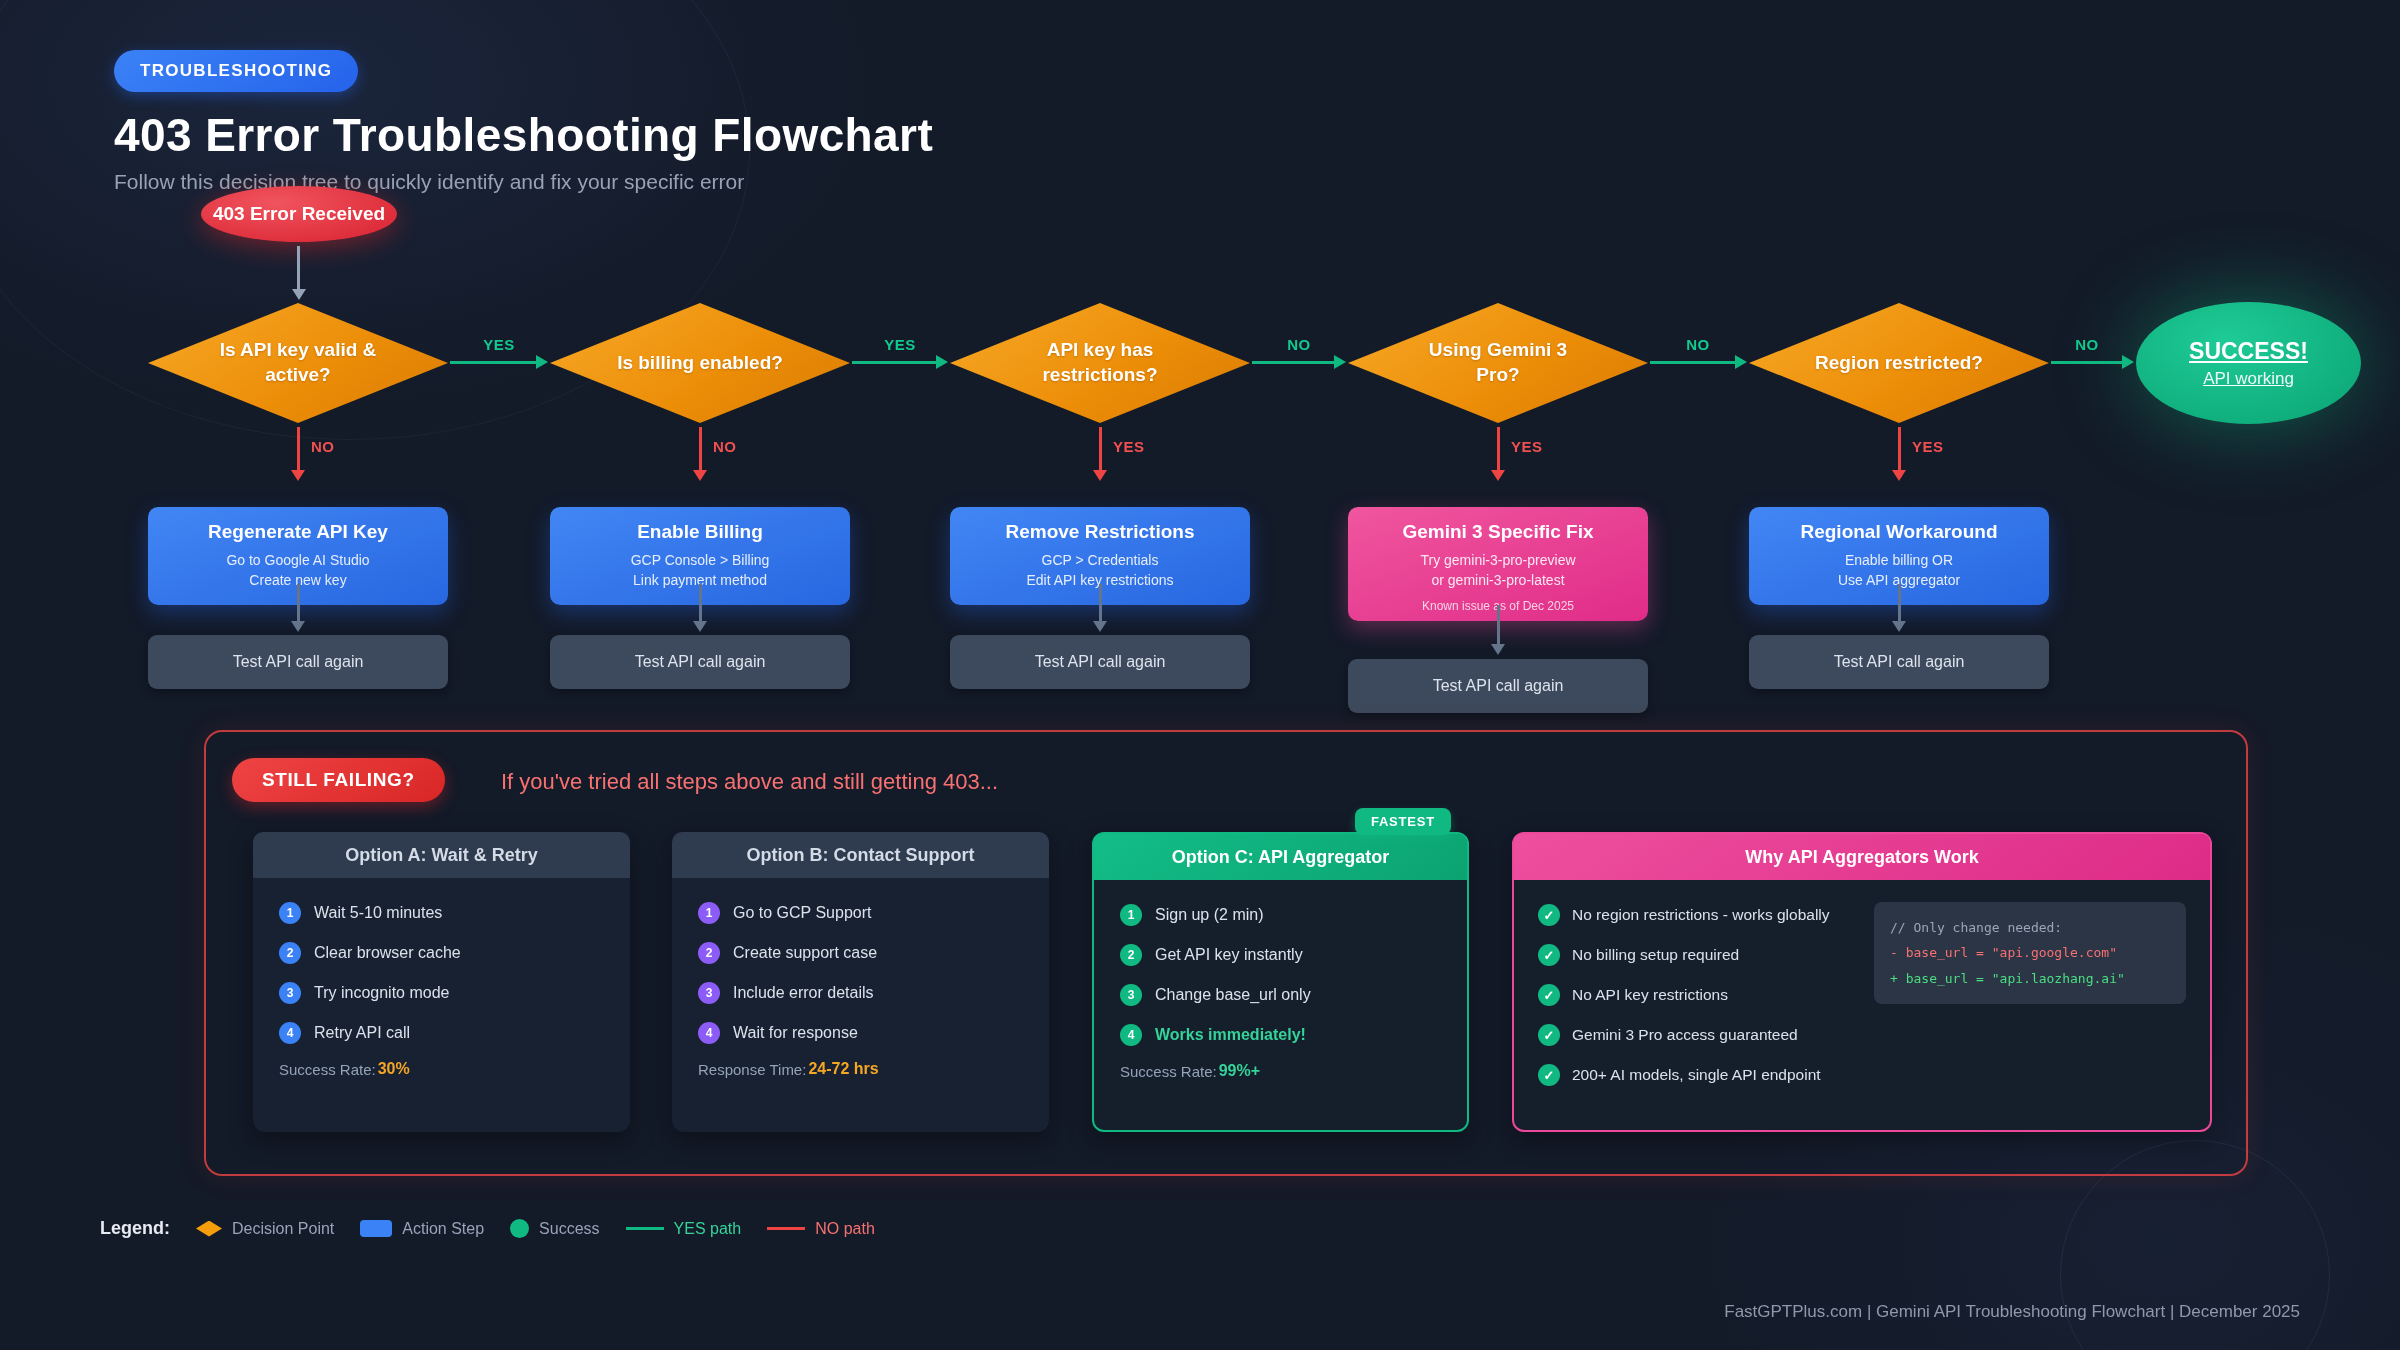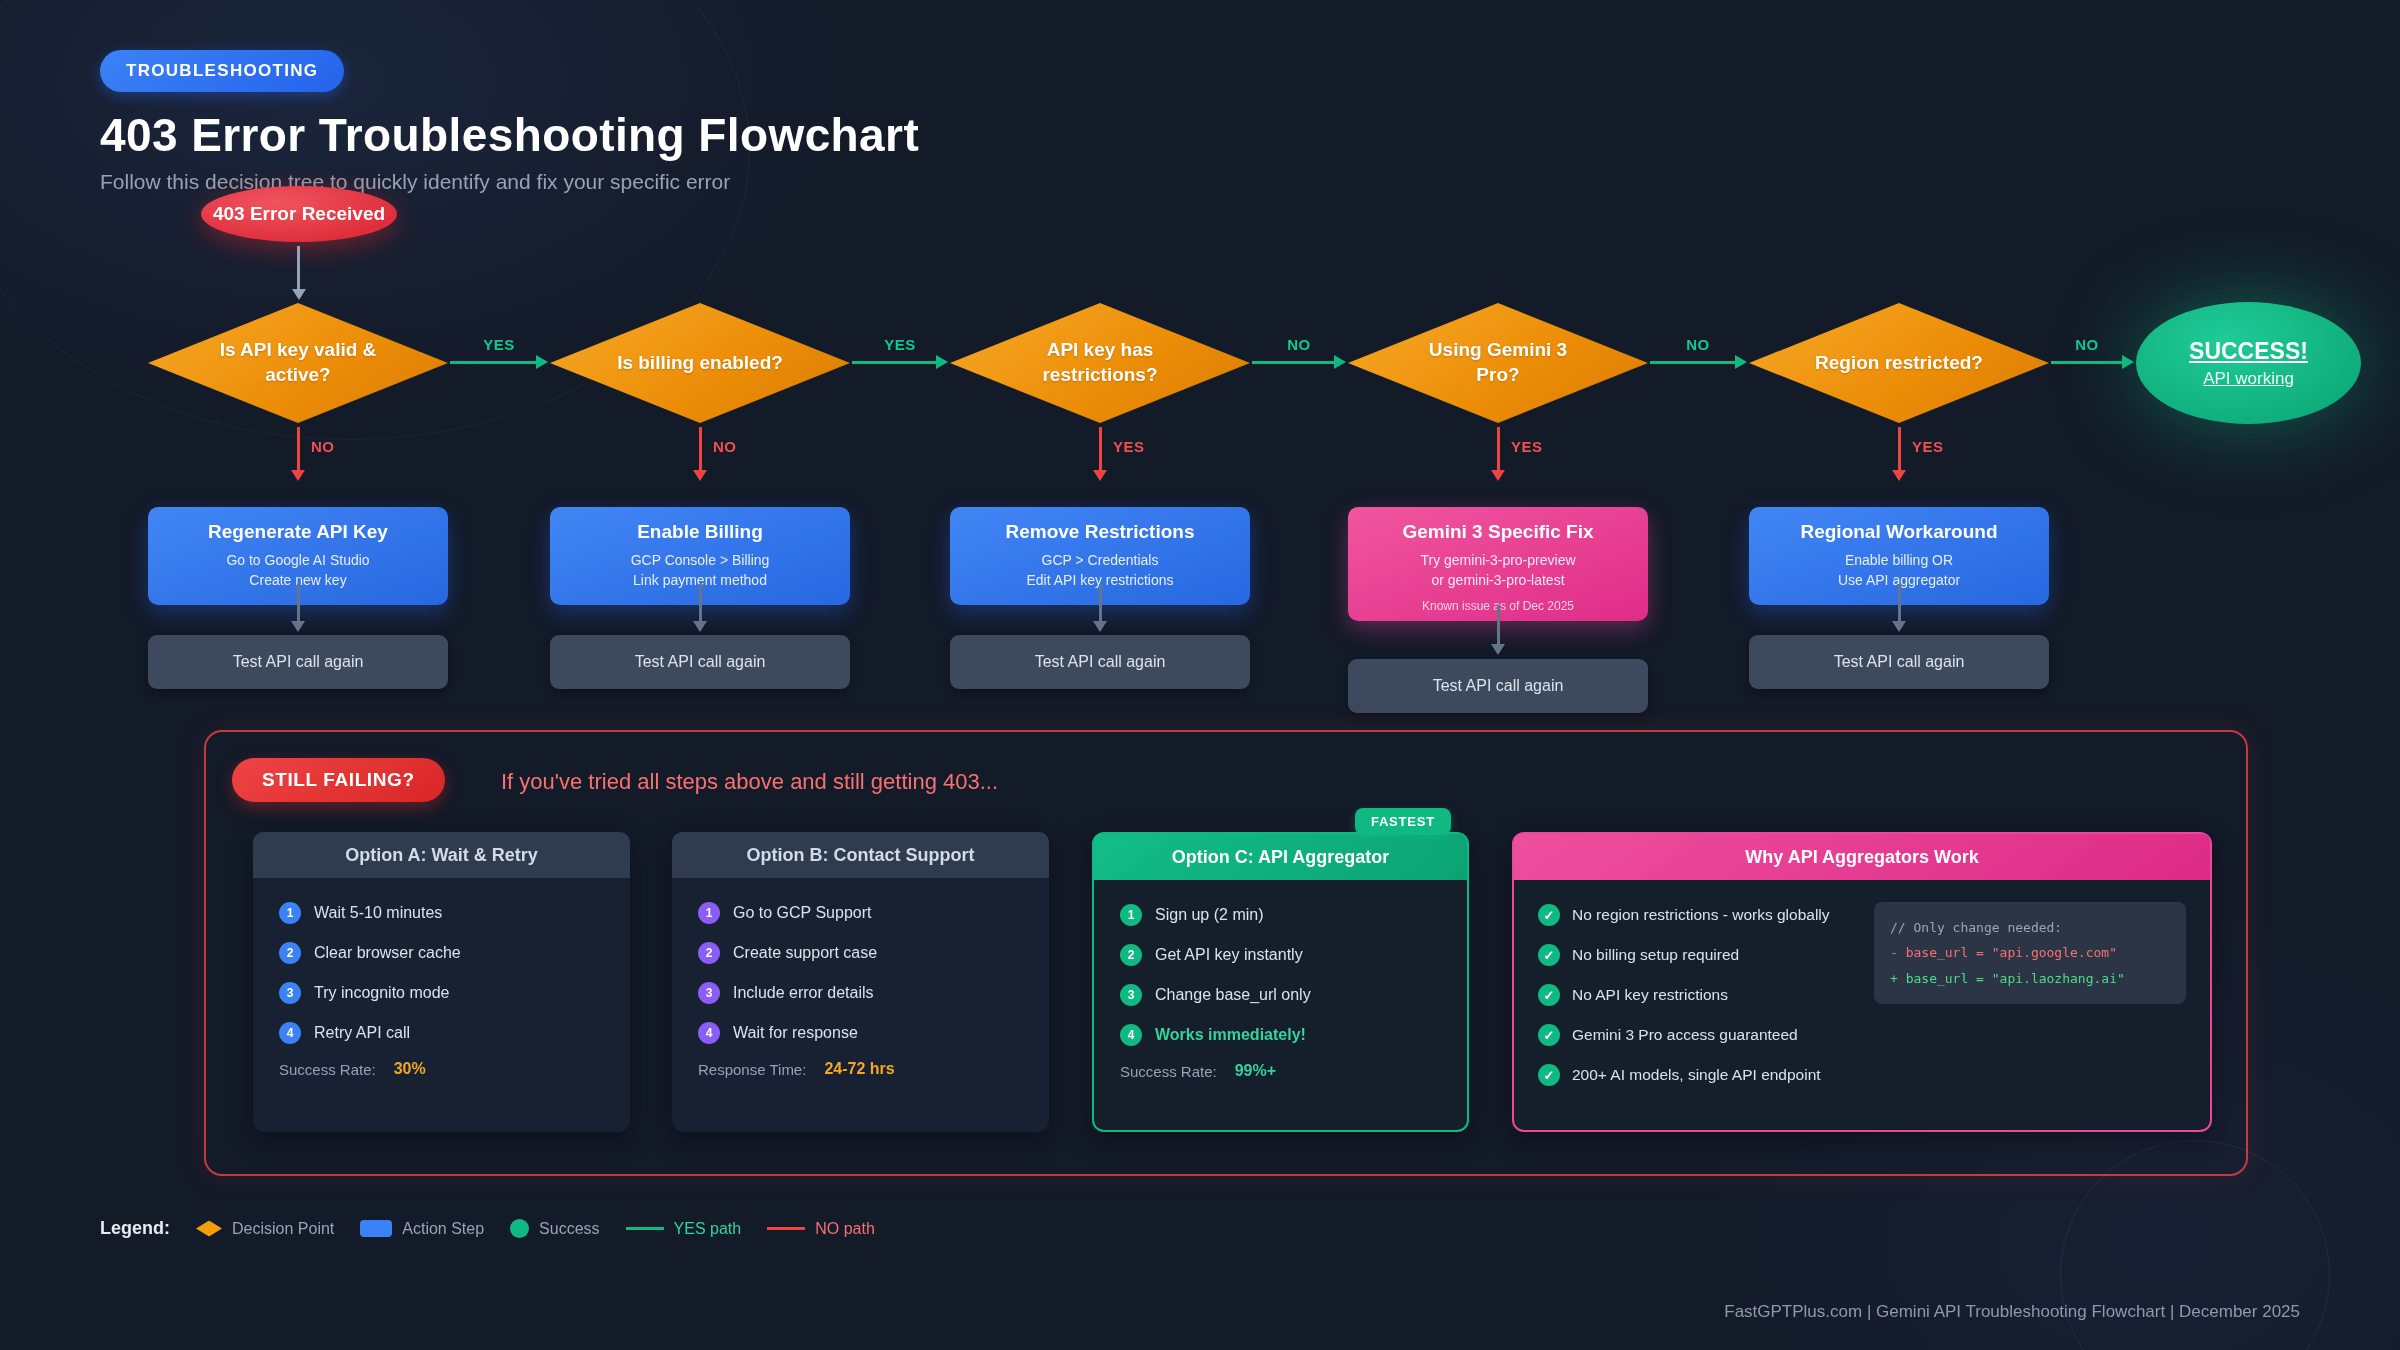--- a/index.html
+++ b/index.html
@@ -10,21 +10,21 @@
     background:
       radial-gradient(900px 520px at 13% 6%, rgba(56,78,130,0.22), transparent 62%),
       radial-gradient(760px 560px at 90% 92%, rgba(42,58,96,0.18), transparent 60%),
       #131a28;
   }
   .deco { position:absolute; border-radius:50%; border:1px solid rgba(150,170,210,0.07); }
   .deco1 { left:-50px; top:-140px; width:800px; height:580px; }
   .deco2 { right:70px; bottom:-60px; width:270px; height:270px; border-color:rgba(150,170,210,0.10); }
 
   
-  .header { position:absolute; left:100px; top:50px; }
+  .header { position:absolute; left:114px; top:50px; }
   .badge {
     display:inline-block; background:linear-gradient(145deg,#3b82f6,#2563eb); color:#fff;
     font-size:17px; font-weight:bold; letter-spacing:1.3px; padding:11px 26px; border-radius:24px;
     box-shadow:0 4px 14px rgba(37,99,235,0.4);
   }
   .title { margin-top:16px; font-size:46px; font-weight:bold; letter-spacing:0.4px; color:#ffffff; }
   .subtitle { margin-top:8px; font-size:21px; color:#98a2b3; }
 
   
   .start-node {
@@ -142,21 +142,21 @@
   .card-body { padding:22px 26px 0 26px; }
   .step { display:flex; align-items:center; gap:13px; height:26px; margin-bottom:14px; }
   .step-num {
     width:22px; height:22px; border-radius:50%; flex:0 0 22px;
     display:flex; align-items:center; justify-content:center;
     font-size:12px; font-weight:bold; color:#fff;
   }
   .num-blue { background:#3b82f6; } .num-purple { background:#8b5cf6; } .num-green { background:#10b981; }
   .step-text { font-size:16px; color:#dbe2ec; }
   .step-text.success-text { color:#34d399; font-weight:bold; }
-  .stat-row { display:flex; align-items:center; gap:18px; }
+  .stat-row { display:flex; align-items:center; gap:2px; }
   .stat-label { font-size:15px; color:#94a3b8; }
   .stat-value { font-size:16px; font-weight:bold; }
   .val-orange { color:#f5a623; } .val-green { color:#34d399; }
 
   .why-body { display:flex; gap:20px; padding:22px 24px 0 24px; }
   .checks { flex:1; }
   .check-row { display:flex; align-items:center; gap:12px; height:26px; margin-bottom:14px; }
   .check-badge {
     width:22px; height:22px; border-radius:50%; flex:0 0 22px; background:#10b981;
     display:flex; align-items:center; justify-content:center; font-size:13px; font-weight:bold; color:#fff;

